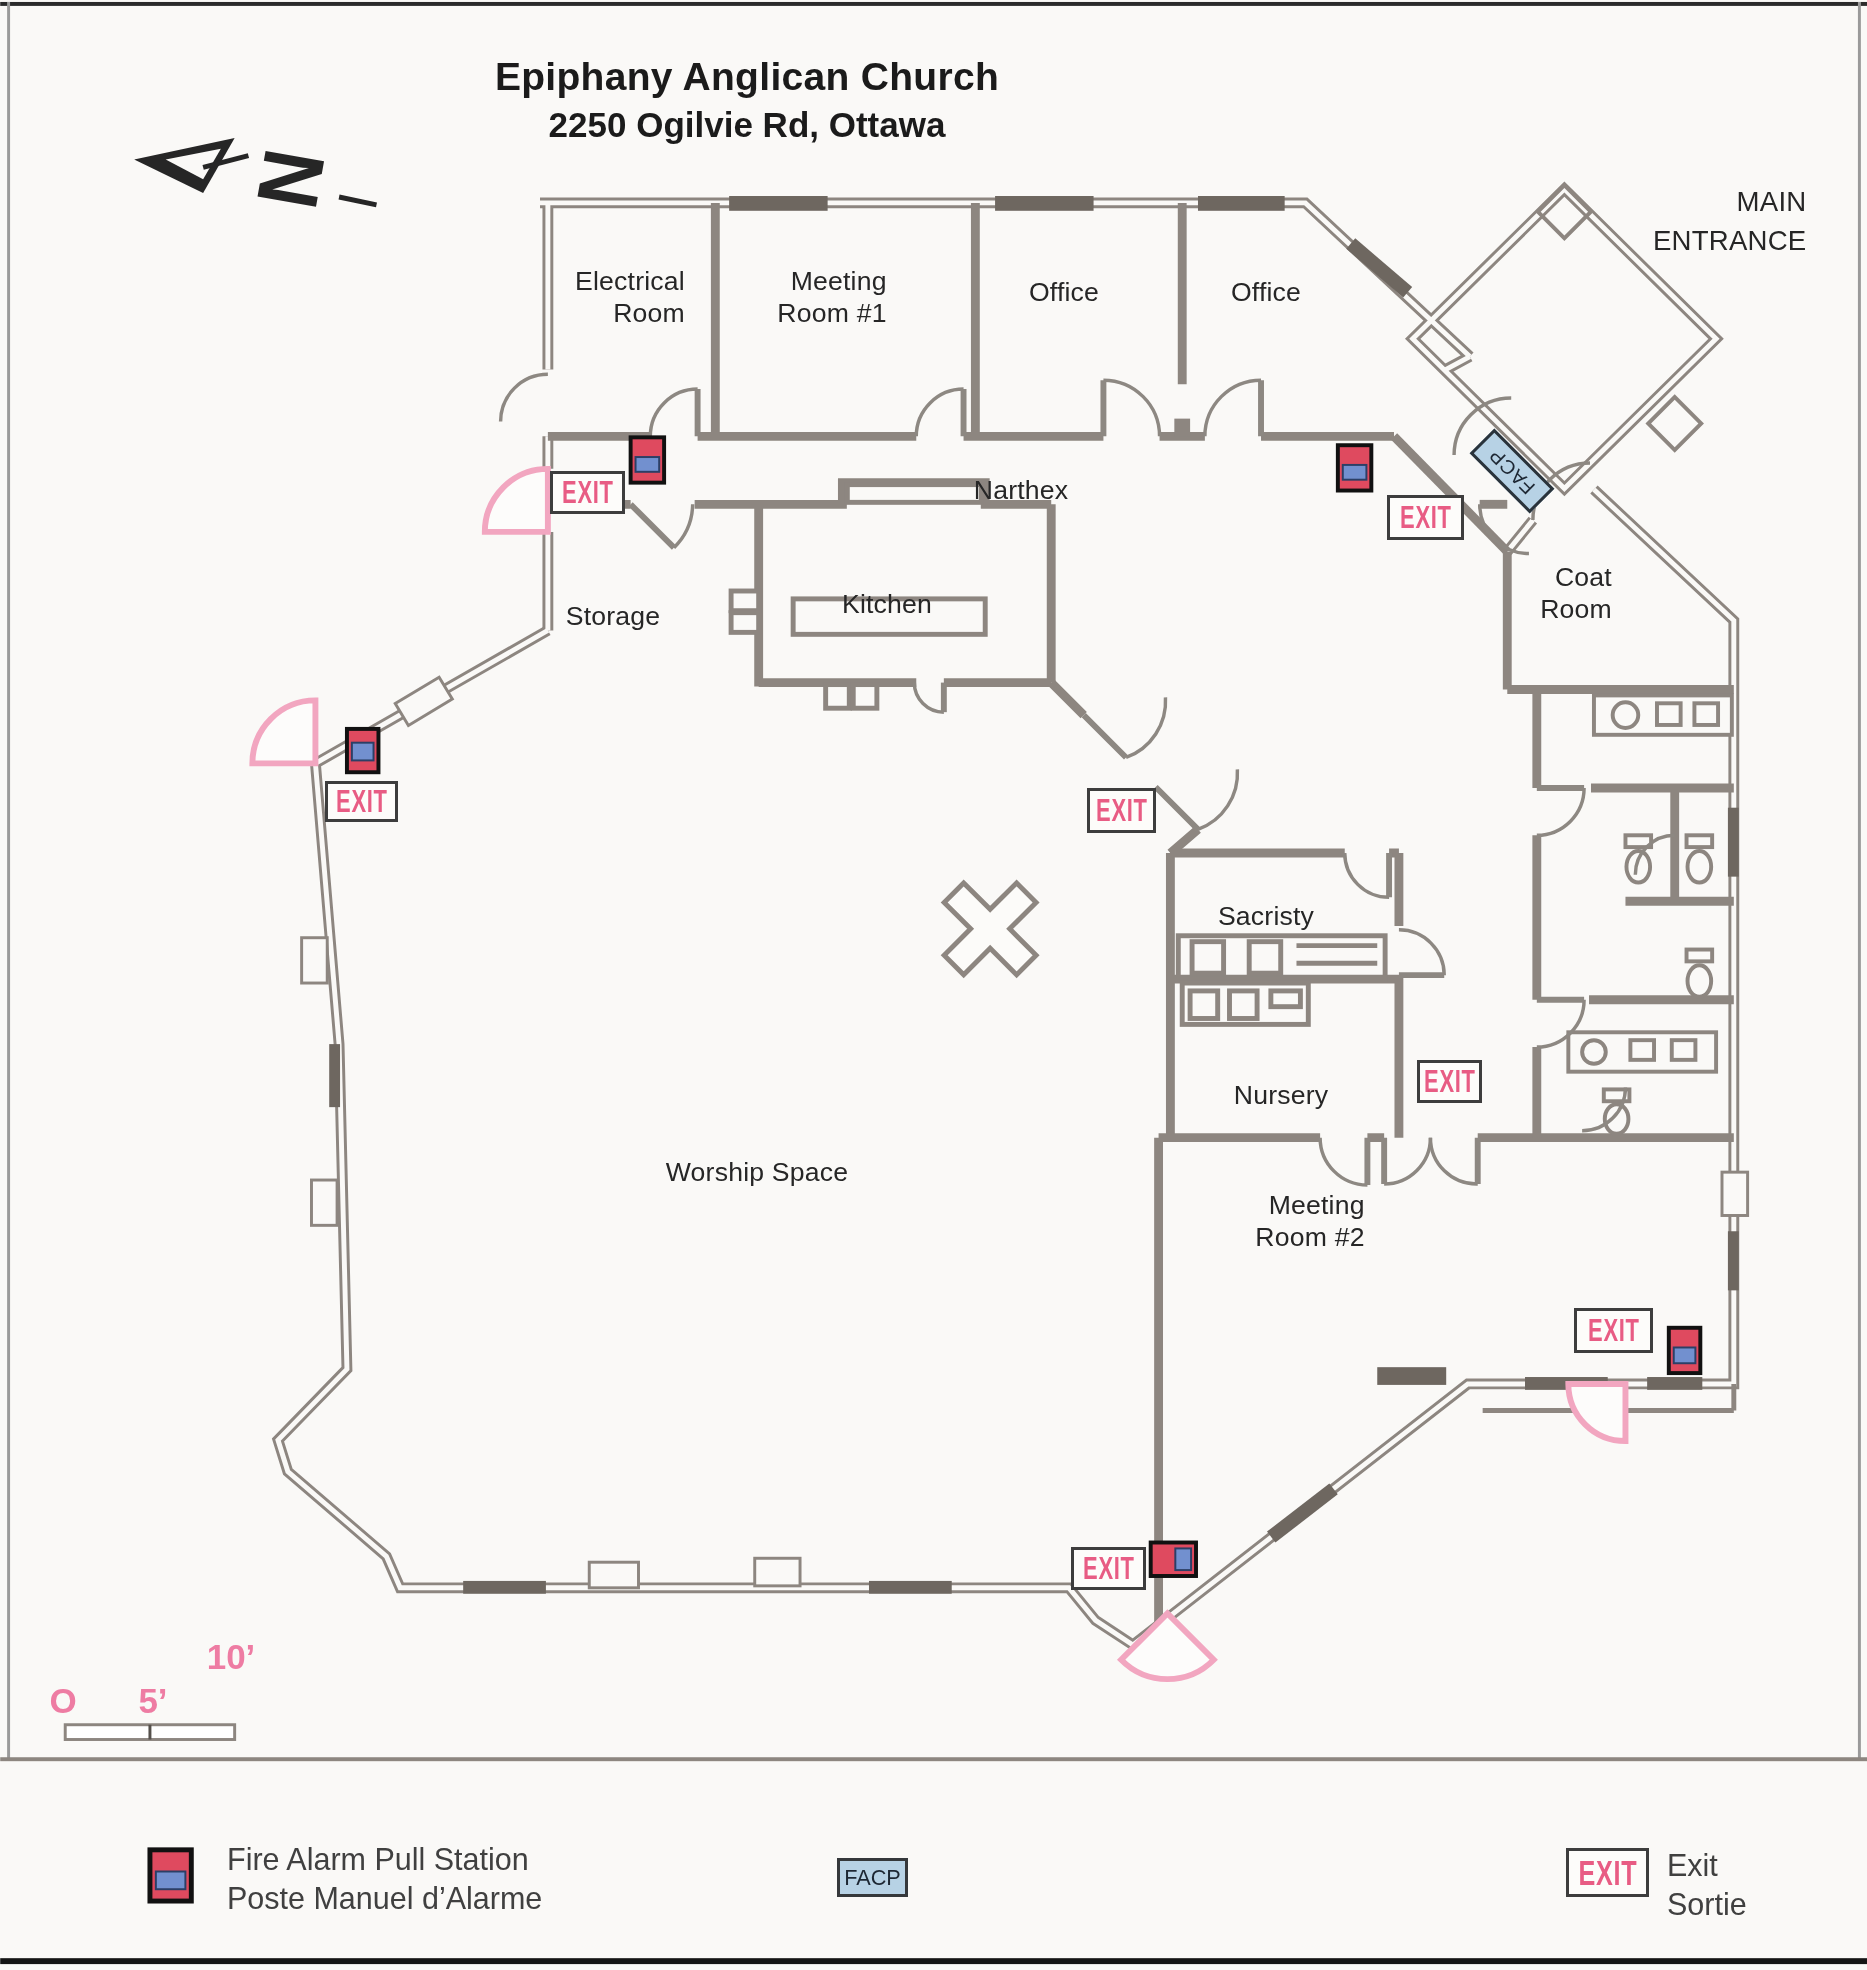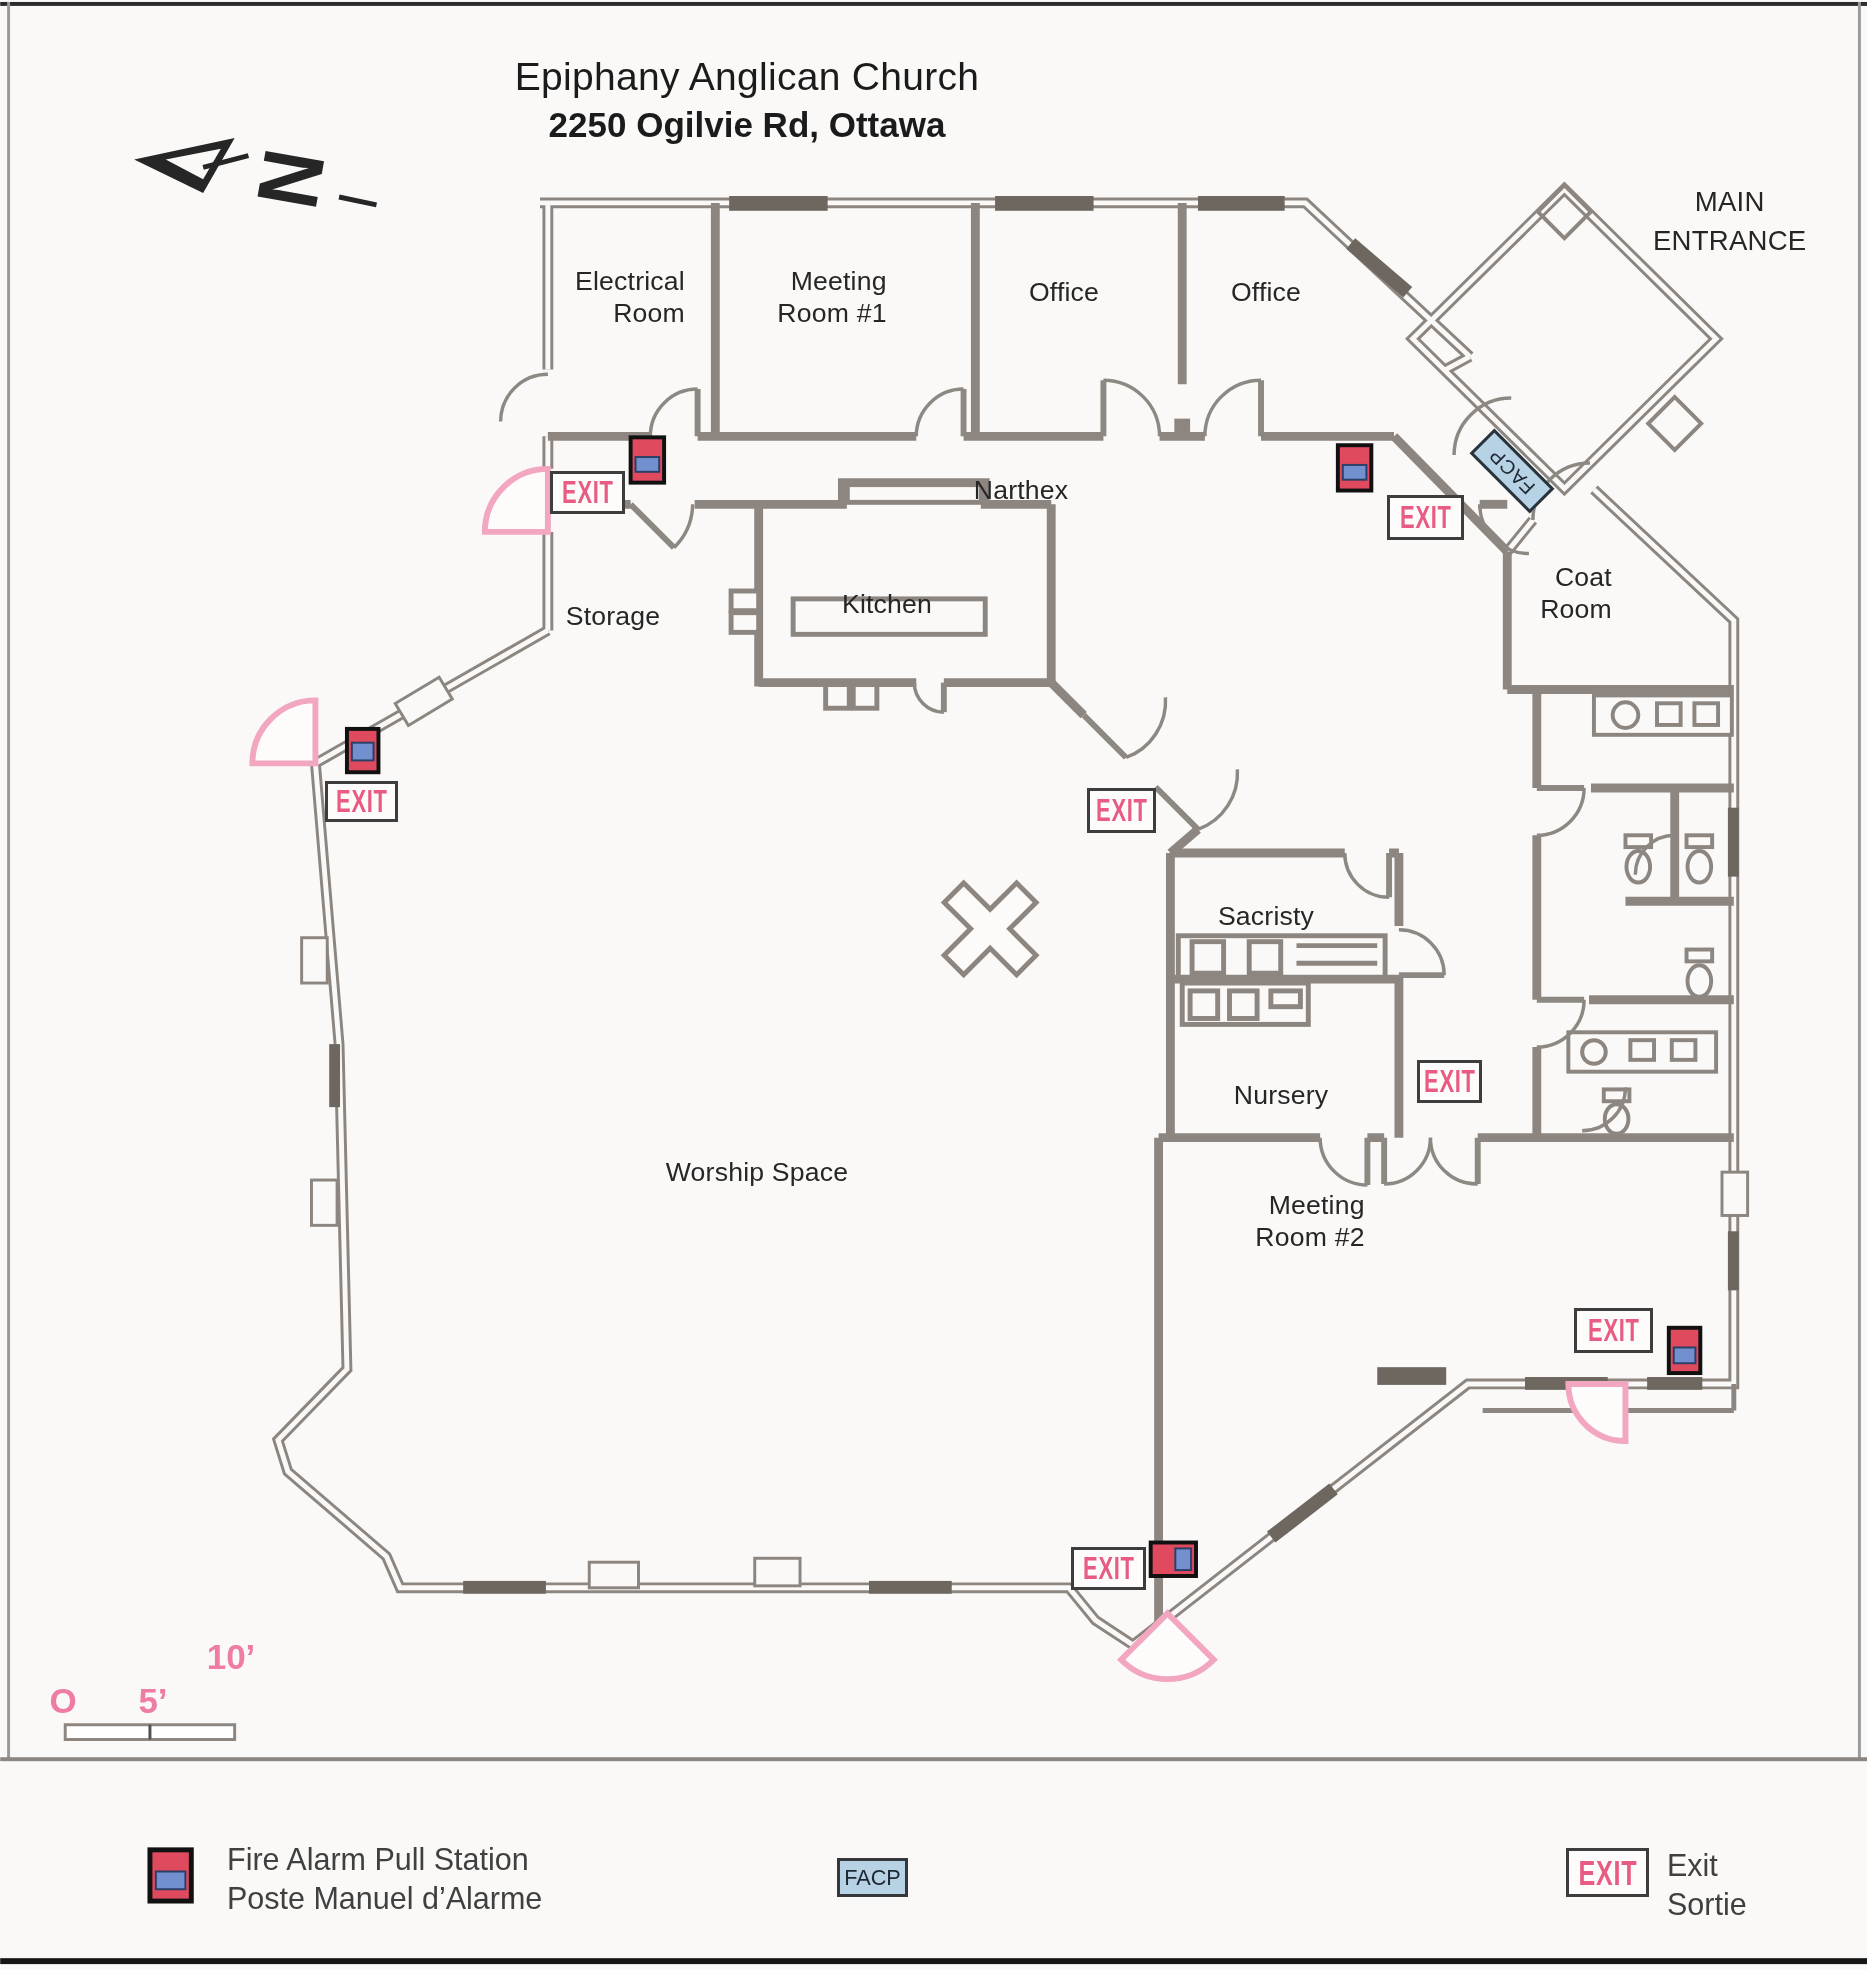--- a/index.html
+++ b/index.html
@@ -8,23 +8,23 @@
     background:#faf9f7;overflow:hidden;
     font-family:"Liberation Sans", sans-serif;
   }
   svg{position:absolute;left:0;top:0;}
   .overlay{position:absolute;left:0;top:0;width:100%;height:100%;pointer-events:none;}
   .lbl{
     position:absolute;transform:translate(-50%,-50%);
     font-size:26.6px;line-height:1.22;color:#262626;text-align:right;
     white-space:pre-line;letter-spacing:0.2px;
   }
-  .lbl.left{transform:translate(0,0);text-align:center;}
+  .lbl.left{transform:translate(0,0);text-align:right;}
   .title-wrap{position:absolute;left:747px;top:55px;transform:translateX(-50%);text-align:center;color:#1b1b1b;}
-  .title-l1{display:block;font-size:39px;font-weight:normal;letter-spacing:0.3px;text-align:right;}
+  .title-l1{display:block;font-size:39px;font-weight:bold;letter-spacing:0.3px;text-align:right;}
   .title-l2{display:block;font-size:35px;font-weight:bold;margin-top:5.9px;}
   .exit{
     position:absolute;display:flex;align-items:center;justify-content:center;
     background:#fdfcfa;border:3.9px solid #3d3d3d;box-sizing:border-box;
   }
   .exit span{
     display:inline-block;transform:scaleX(.72);
     font-weight:bold;font-size:30.5px;color:#e85c84;letter-spacing:1px;
   }
   .exit.big span{font-size:35px;}

